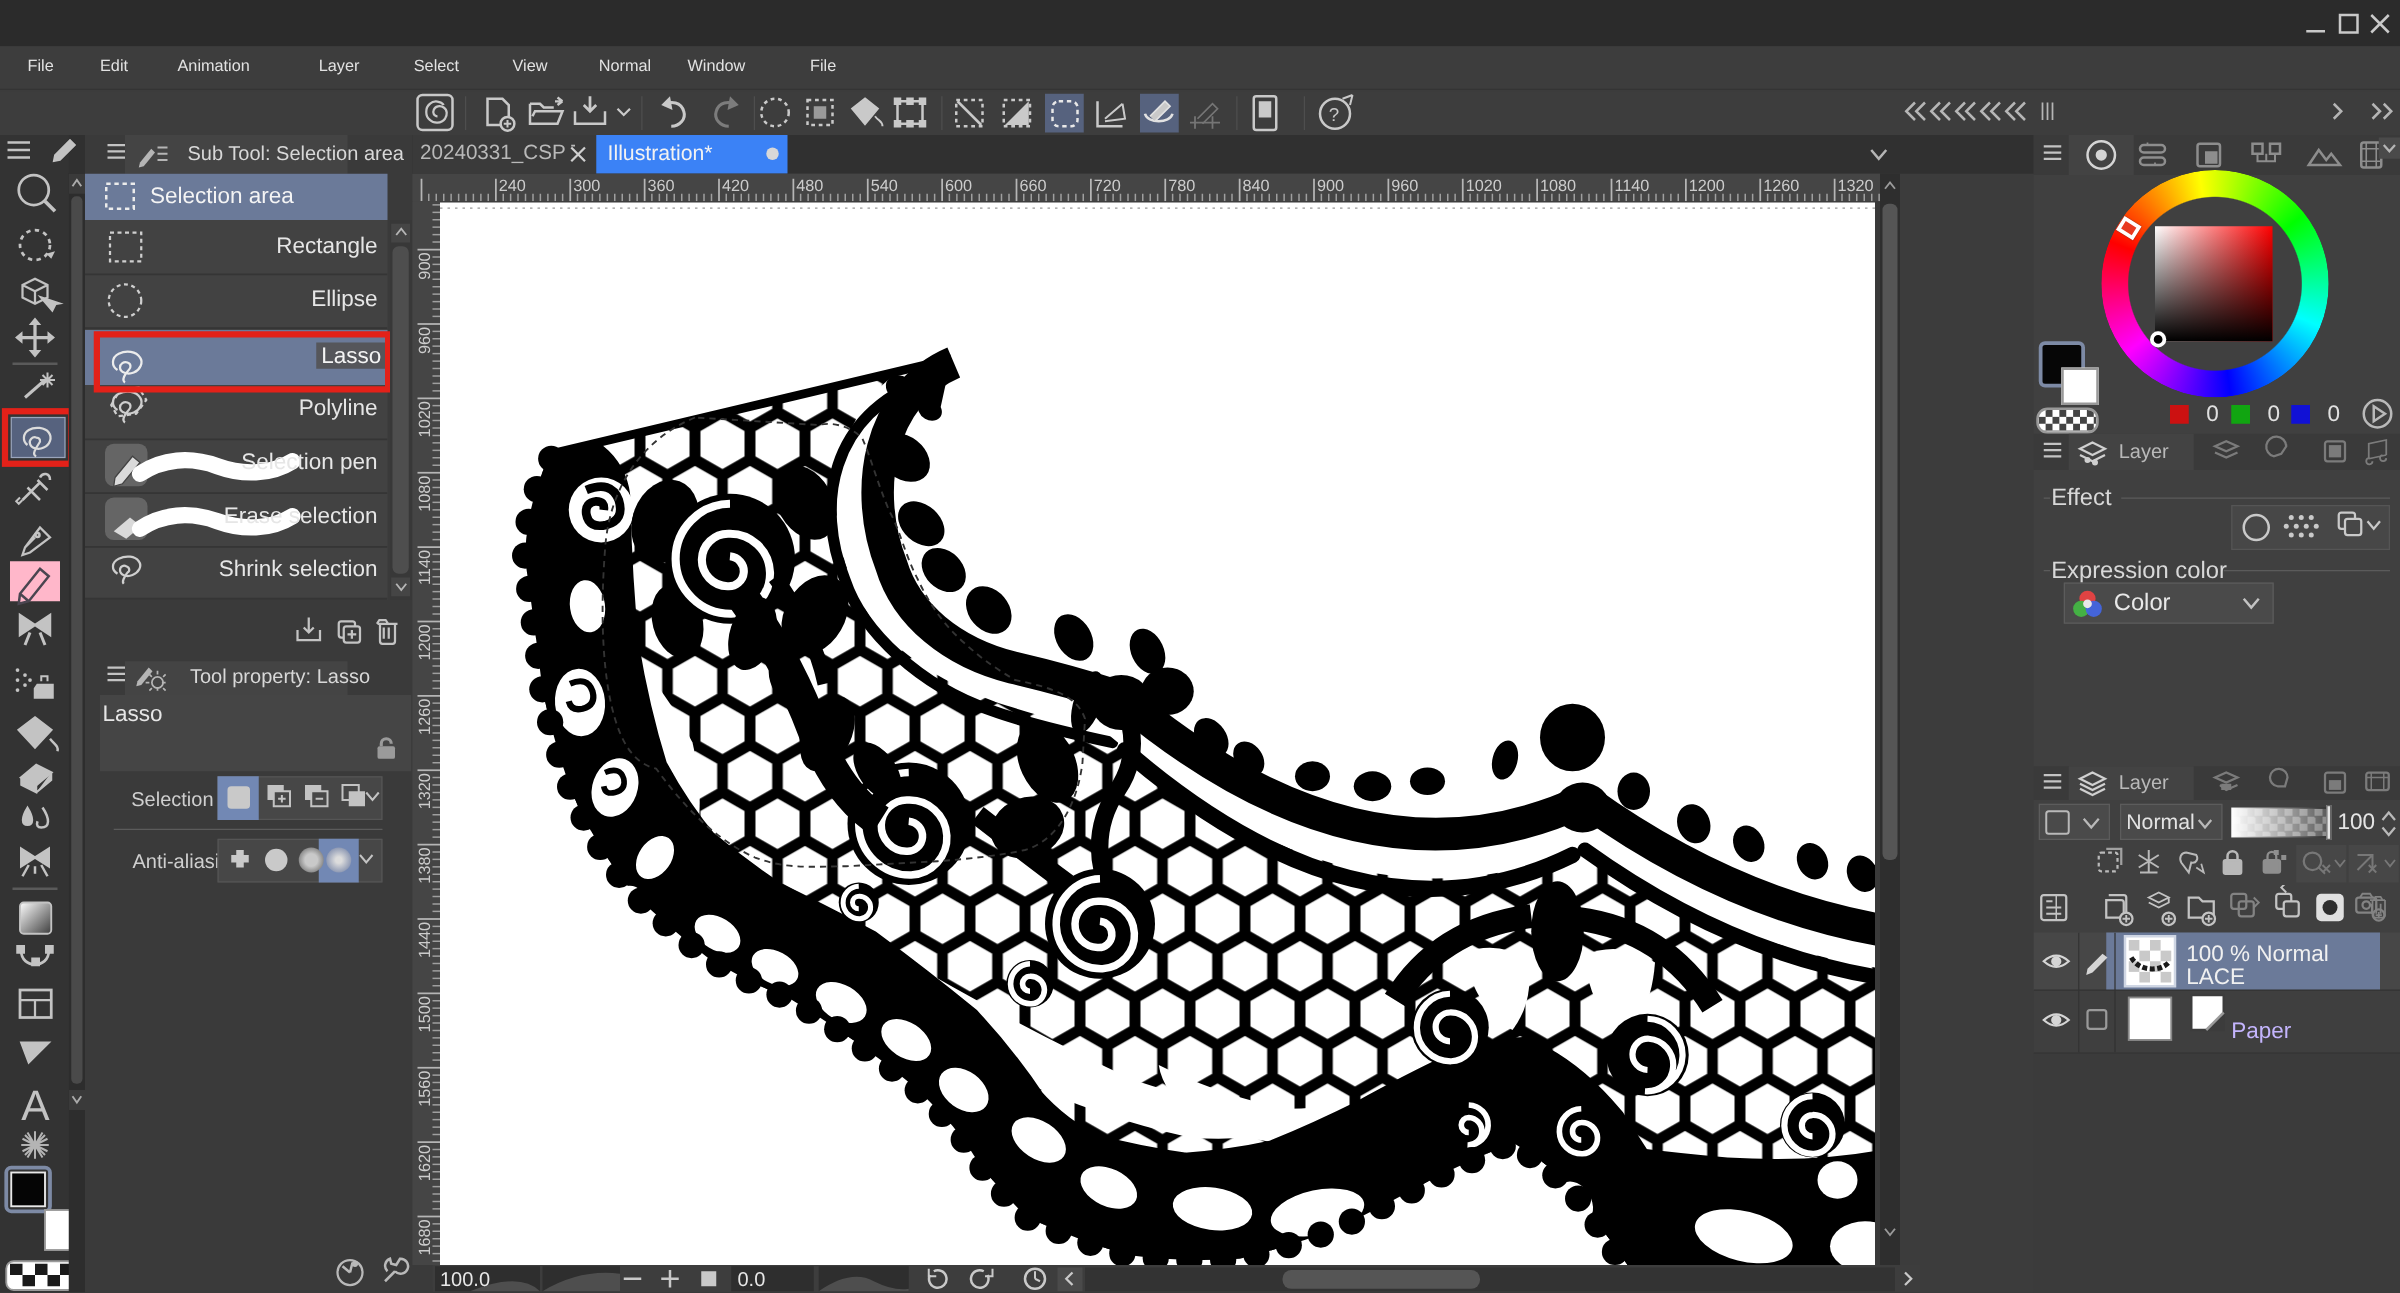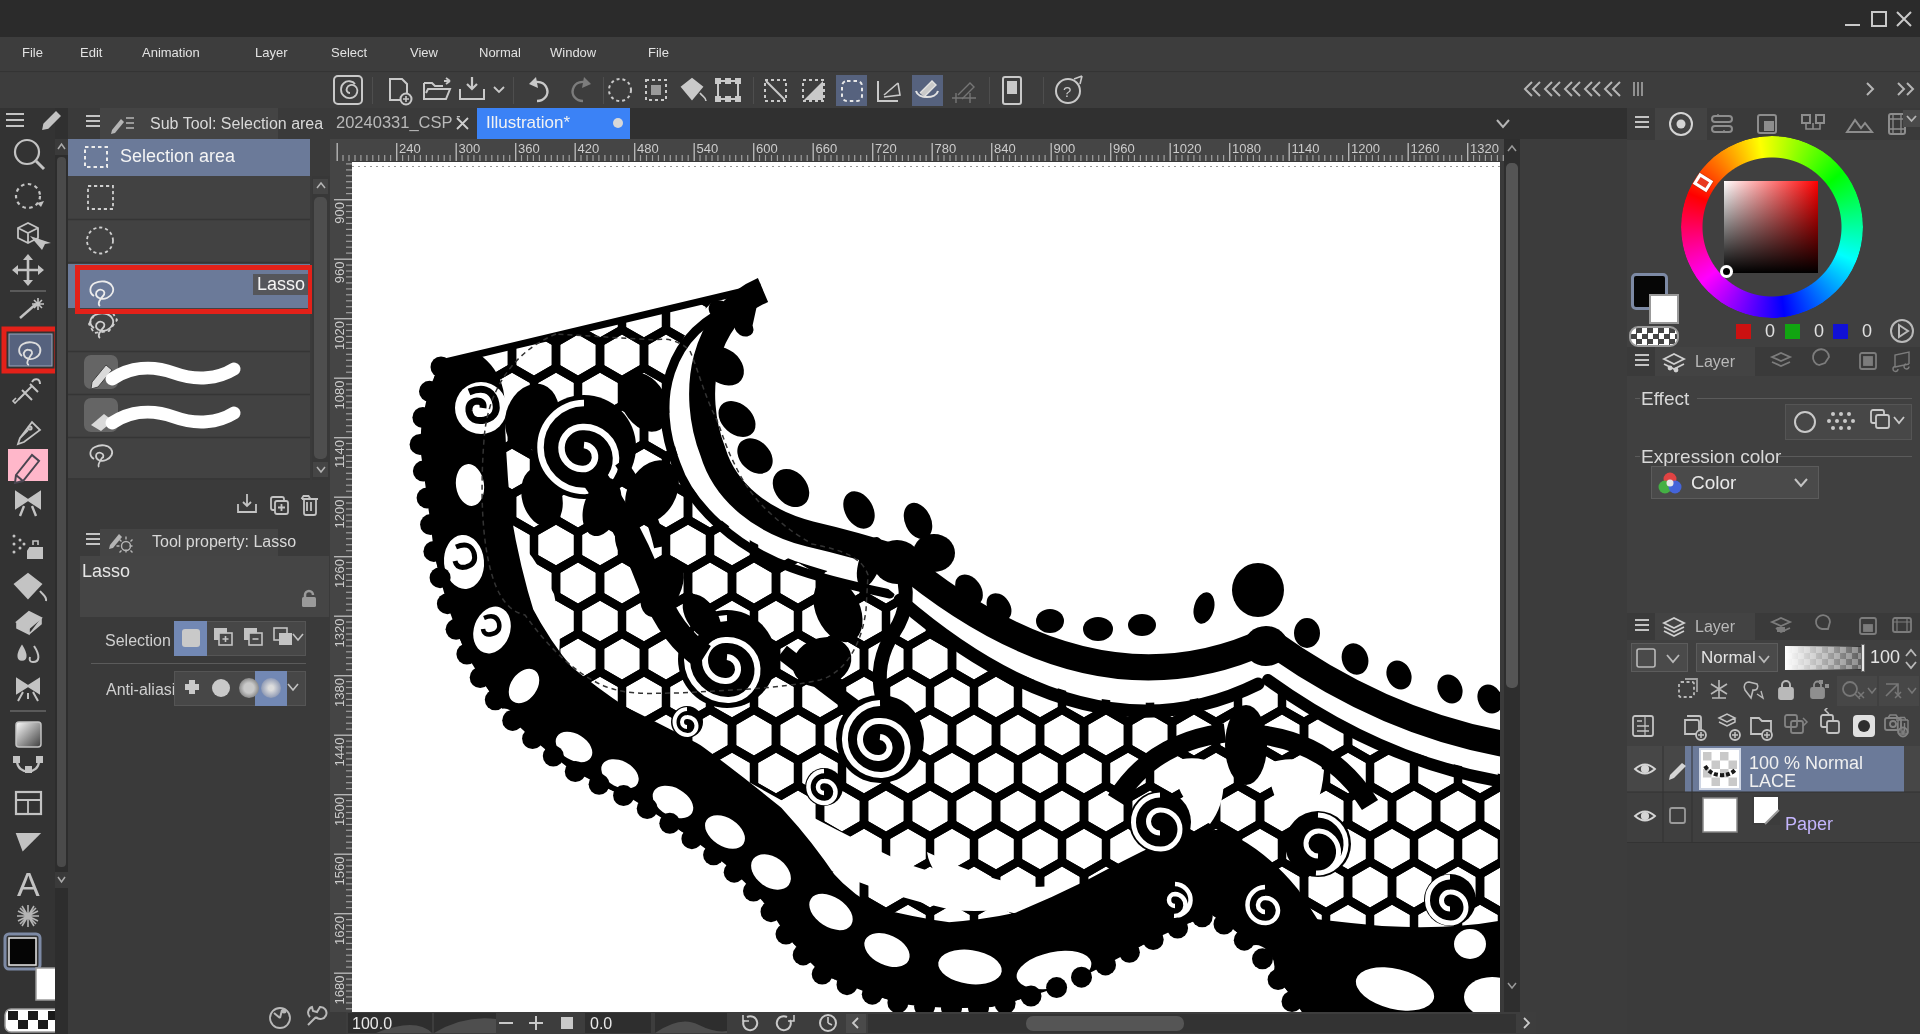--- a/index.html
+++ b/index.html
@@ -311,20 +311,28 @@
     <g>
       <rect x="16" y="179" width="34" height="34" rx="7" fill="#6e6e6e" opacity="0.8"></rect>
       <path d="M24 206 l14 -17 l6 5 l-14 17 l-7 2 z" fill="#dadada" stroke="#424242" stroke-width="1"></path>
       <path d="M44 203 c18 -12 40 -14 62 -6 c22 8 44 6 60 -4" stroke="#fff" stroke-width="13" fill="none" stroke-linecap="round"></path>
       <rect x="16" y="222" width="34" height="34" rx="7" fill="#6e6e6e" opacity="0.8"></rect>
       <path d="M23 249 l13 -11 l9 7 l-12 10 z" fill="#dadada"></path>
       <path d="M44 247 c18 -12 40 -14 62 -6 c22 8 44 6 60 -4" stroke="#fff" stroke-width="13" fill="none" stroke-linecap="round"></path>
     </g>
     <path d="M26 296 c-5 -3 -5 -9 1 -12 c6 -3 13 -2 16 2 c3 4 0 9 -5 11 c-5 2 -10 0 -10 -4 c0 -3 3 -4 5 -3 c3 1 3 4 1 5 c-2 3 -5 7 -3 9" stroke="#cfcfcf" fill="none" stroke-width="1.8" transform="translate(0,-13)"></path>
   </svg>
+  <div class="abs" style="left:0;top:68px;width:242px;height:304px;font-size:18px;color:#e6e6e6">
+    <div class="abs" style="right:8px;top:10px">Rectangle</div>
+    <div class="abs" style="right:8px;top:53px">Ellipse</div>
+    <div class="abs" style="right:8px;top:140px">Polyline</div>
+    <div class="abs" style="right:8px;top:183px">Selection pen</div>
+    <div class="abs" style="right:8px;top:226px">Erase selection</div>
+    <div class="abs" style="right:8px;top:269px">Shrink selection</div>
+  </div>
 
   <div class="abs" style="left:0;top:156px;width:242px;height:44px;background:#6b7a99"></div>
   <svg class="abs" style="left:0;top:156px" width="242" height="44" viewBox="0 0 242 44">
     <path d="M26 32 c-5 -3 -5 -10 1 -13 c6 -3 14 -2 17 3 c3 4 0 10 -5 12 c-5 2 -11 0 -11 -4 c0 -3 3 -5 6 -4 c3 1 3 4 1 6 c-3 3 -6 8 -3 10" stroke="#ececec" fill="none" stroke-width="1.8"></path>
   </svg>
   <div class="abs" style="left:185px;top:166px;font-size:18px;color:#f4f4f4;background:#55565b;padding:0 4px">Lasso</div>
   <div class="abs" style="left:7px;top:157px;width:238px;height:49px;border:5px solid #e32119"></div>
 
   <svg class="abs" style="left:244px;top:68px" width="18" height="304" viewBox="0 0 18 304">
     <rect x="0" y="0" width="18" height="304" fill="#383838"></rect>

